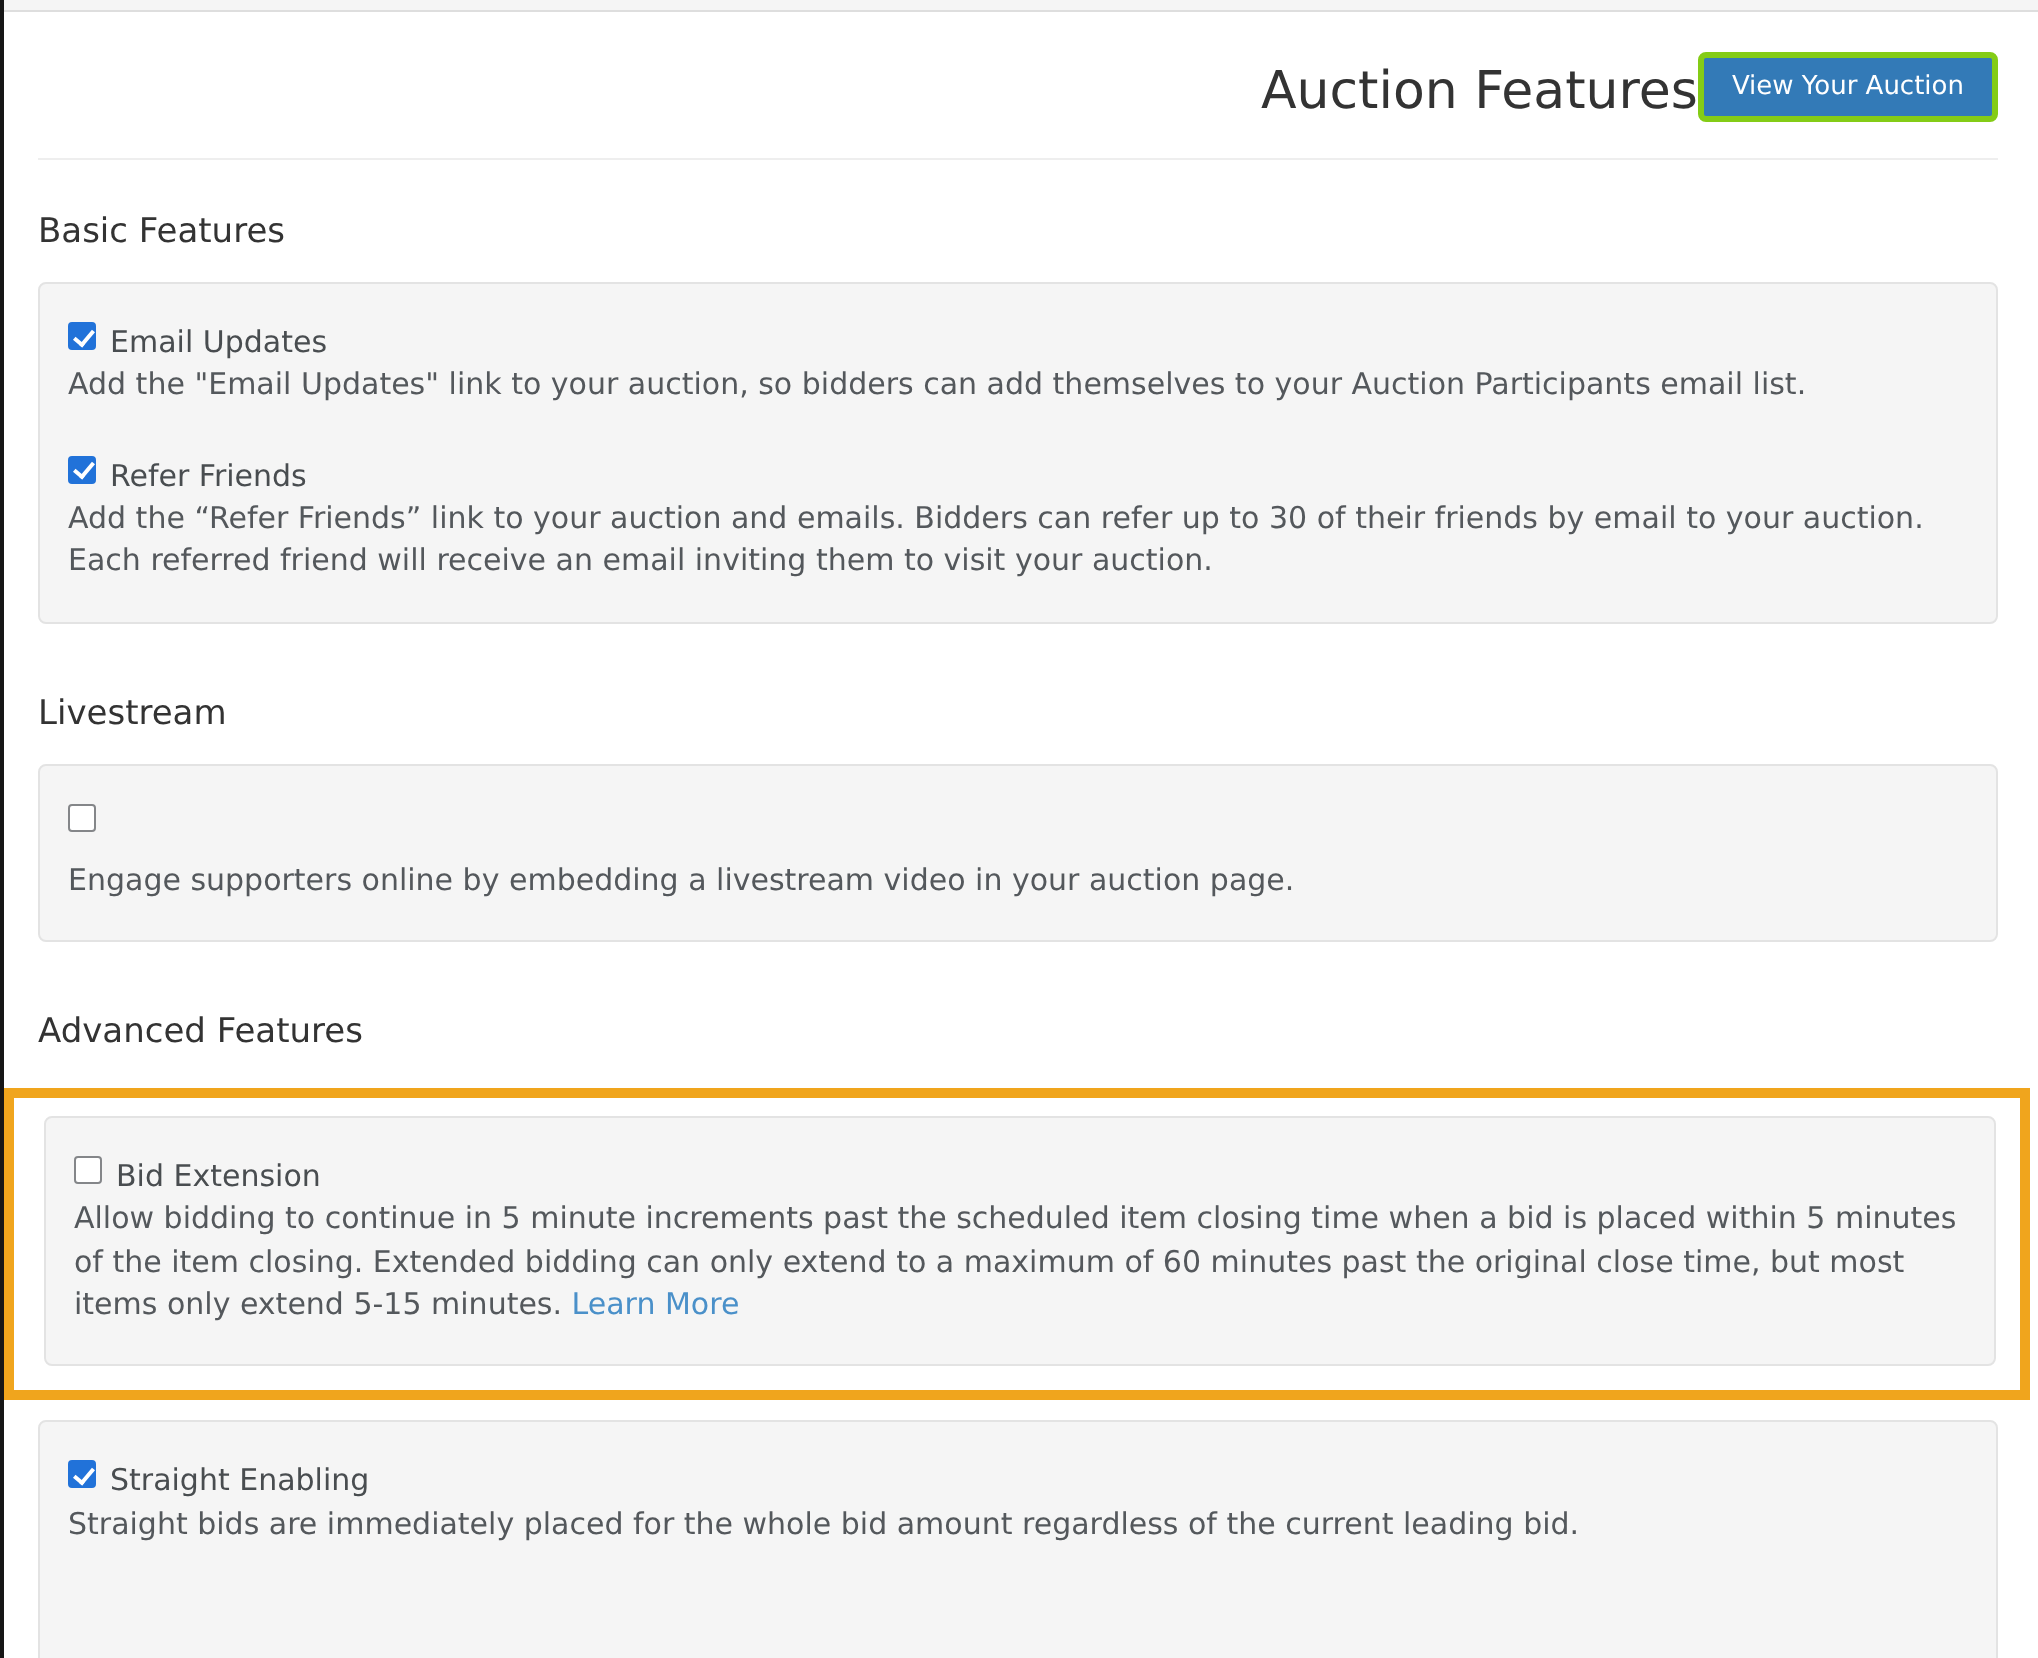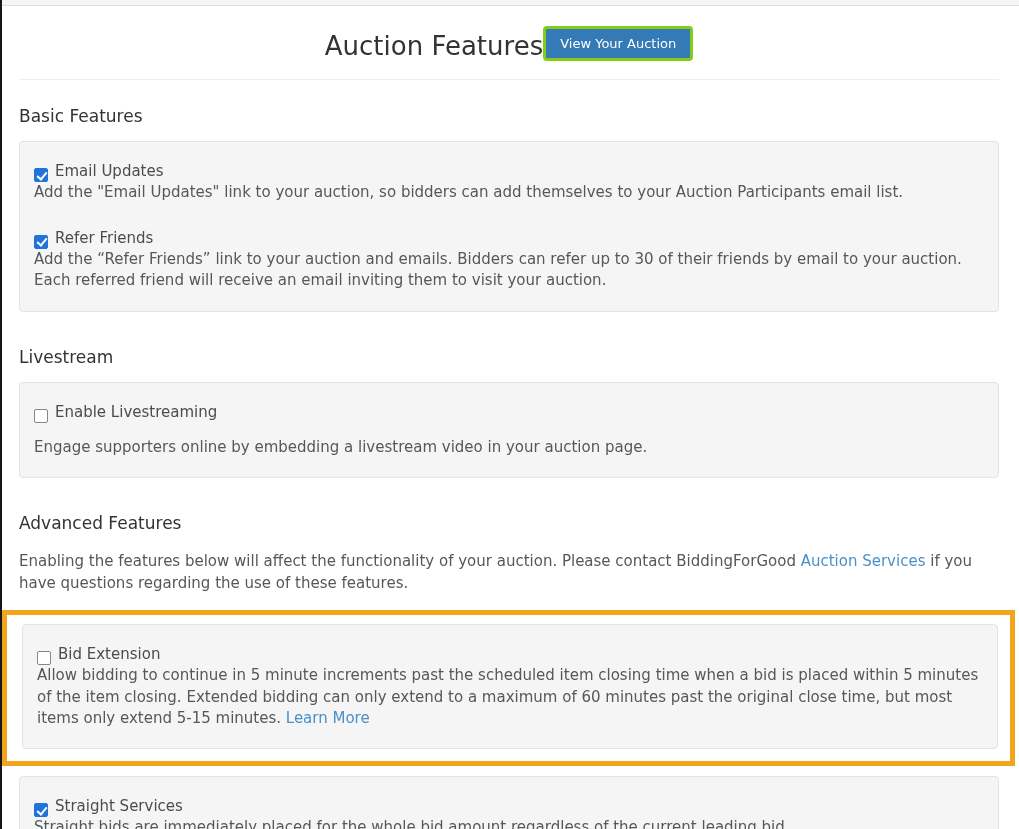--- a/index.html
+++ b/index.html
@@ -6,38 +6,38 @@
   html,body { width:1019px; height:829px; overflow:hidden; }
   body {
     font-family:"DejaVu Sans","Liberation Sans",sans-serif;
     background:#ffffff; color:#54585c; position:relative;
     font-size:15px; line-height:1.42;
   }
   .left-edge { position:absolute; left:0; top:0; width:2px; height:829px; background:#161616; z-index:50; }
   .top-bar { height:6px; background:#f5f5f5; border-bottom:1px solid #dedede; }
   .container { padding:0 20px 0 19px; }
 
-  .title-row { display:flex; align-items:flex-start; justify-content:center; margin-top:20px; }
+  .title-row { display:flex; align-items:flex-start; justify-content:flex-end; margin-top:20px; }
   h1.page-title { font-size:26px; font-weight:400; color:#333; letter-spacing:0; padding-top:2px; }
   .btn-primary {
     background:#337ab7; border:3px solid #84cc16; color:#fff;
     font-size:13px; font-family:inherit; padding:7px 14px; border-radius:4px; cursor:pointer;
   }
   .title-divider { border:none; border-top:1px solid #eeeeee; margin:14px 0 0 0; }
 
   h2.section-heading { font-size:17px; font-weight:400; color:#333; margin-top:24px; }
   .section-heading.sp-lg { margin-top:33px; }
 
   .well {
     background:#f5f5f5; border:1px solid #e3e3e3; border-radius:4px;
     padding:19px 14px; margin-top:13px;
   }
   .feature { margin-bottom:24px; }
   .feature:last-child { margin-bottom:0; }
-  .feature-label { display:flex; align-items:flex-end; color:#494d50; cursor:pointer; }
+  .feature-label { display:flex; align-items:flex-start; color:#494d50; cursor:pointer; }
   .feature-desc { color:#54585c; max-width:952px; }
   .feature-desc.gap { margin-top:14px; }
 
   .cb {
     width:14px; height:14px; flex:0 0 14px; display:inline-block; position:relative;
     background:#fff; border:1px solid #848689; border-radius:2px; margin-right:7px; cursor:pointer;
   }
   .cb.checked { background:#2172d9; border-color:#2172d9; }
   .cb.checked::after {
     content:""; position:absolute; left:4px; top:0.5px; width:4px; height:8px;
@@ -86,45 +86,43 @@
       </label>
       <div class="feature-desc">Add the “Refer Friends” link to your auction and emails. Bidders can refer up to 30 of their friends by email to your auction. Each referred friend will receive an email inviting them to visit your auction.</div>
     </div>
   </div>
 
   <h2 class="section-heading sp-lg">Livestream</h2>
   <div class="well">
     <div class="feature">
       <label class="feature-label">
         <span class="cb"></span>
-        <span>Enable Livestreaming</span>
       </label>
       <div class="feature-desc gap">Engage supporters online by embedding a livestream video in your auction page.</div>
     </div>
   </div>
 
   <h2 class="section-heading sp-lg">Advanced Features</h2>
-  <p class="intro"><span>Enabling the features below will affect the functionality of your auction. Please contact BiddingForGood </span><a class="link">Auction Services</a><span> if you have questions regarding the use of these features.</span></p>
 
   <div class="highlight-box">
     <div class="well">
       <div class="feature">
         <label class="feature-label">
           <span class="cb"></span>
           <span>Bid Extension</span>
         </label>
         <div class="feature-desc"><span>Allow bidding to continue in 5 minute increments past the scheduled item closing time when a bid is placed within 5 minutes of the item closing. Extended bidding can only extend to a maximum of 60 minutes past the original close time, but most items only extend 5-15 minutes. </span><a class="link">Learn More</a></div>
       </div>
     </div>
   </div>
 
   <div class="well bottom-panel">
     <div class="feature">
       <label class="feature-label">
         <span class="cb checked"></span>
-        <span>Straight Services</span>
+        <span>Straight Enabling</span>
       </label>
       <div class="feature-desc">Straight bids are immediately placed for the whole bid amount regardless of the current leading bid.</div>
     </div>
 
   </div>
 
 </div>
 
 </body></html>

